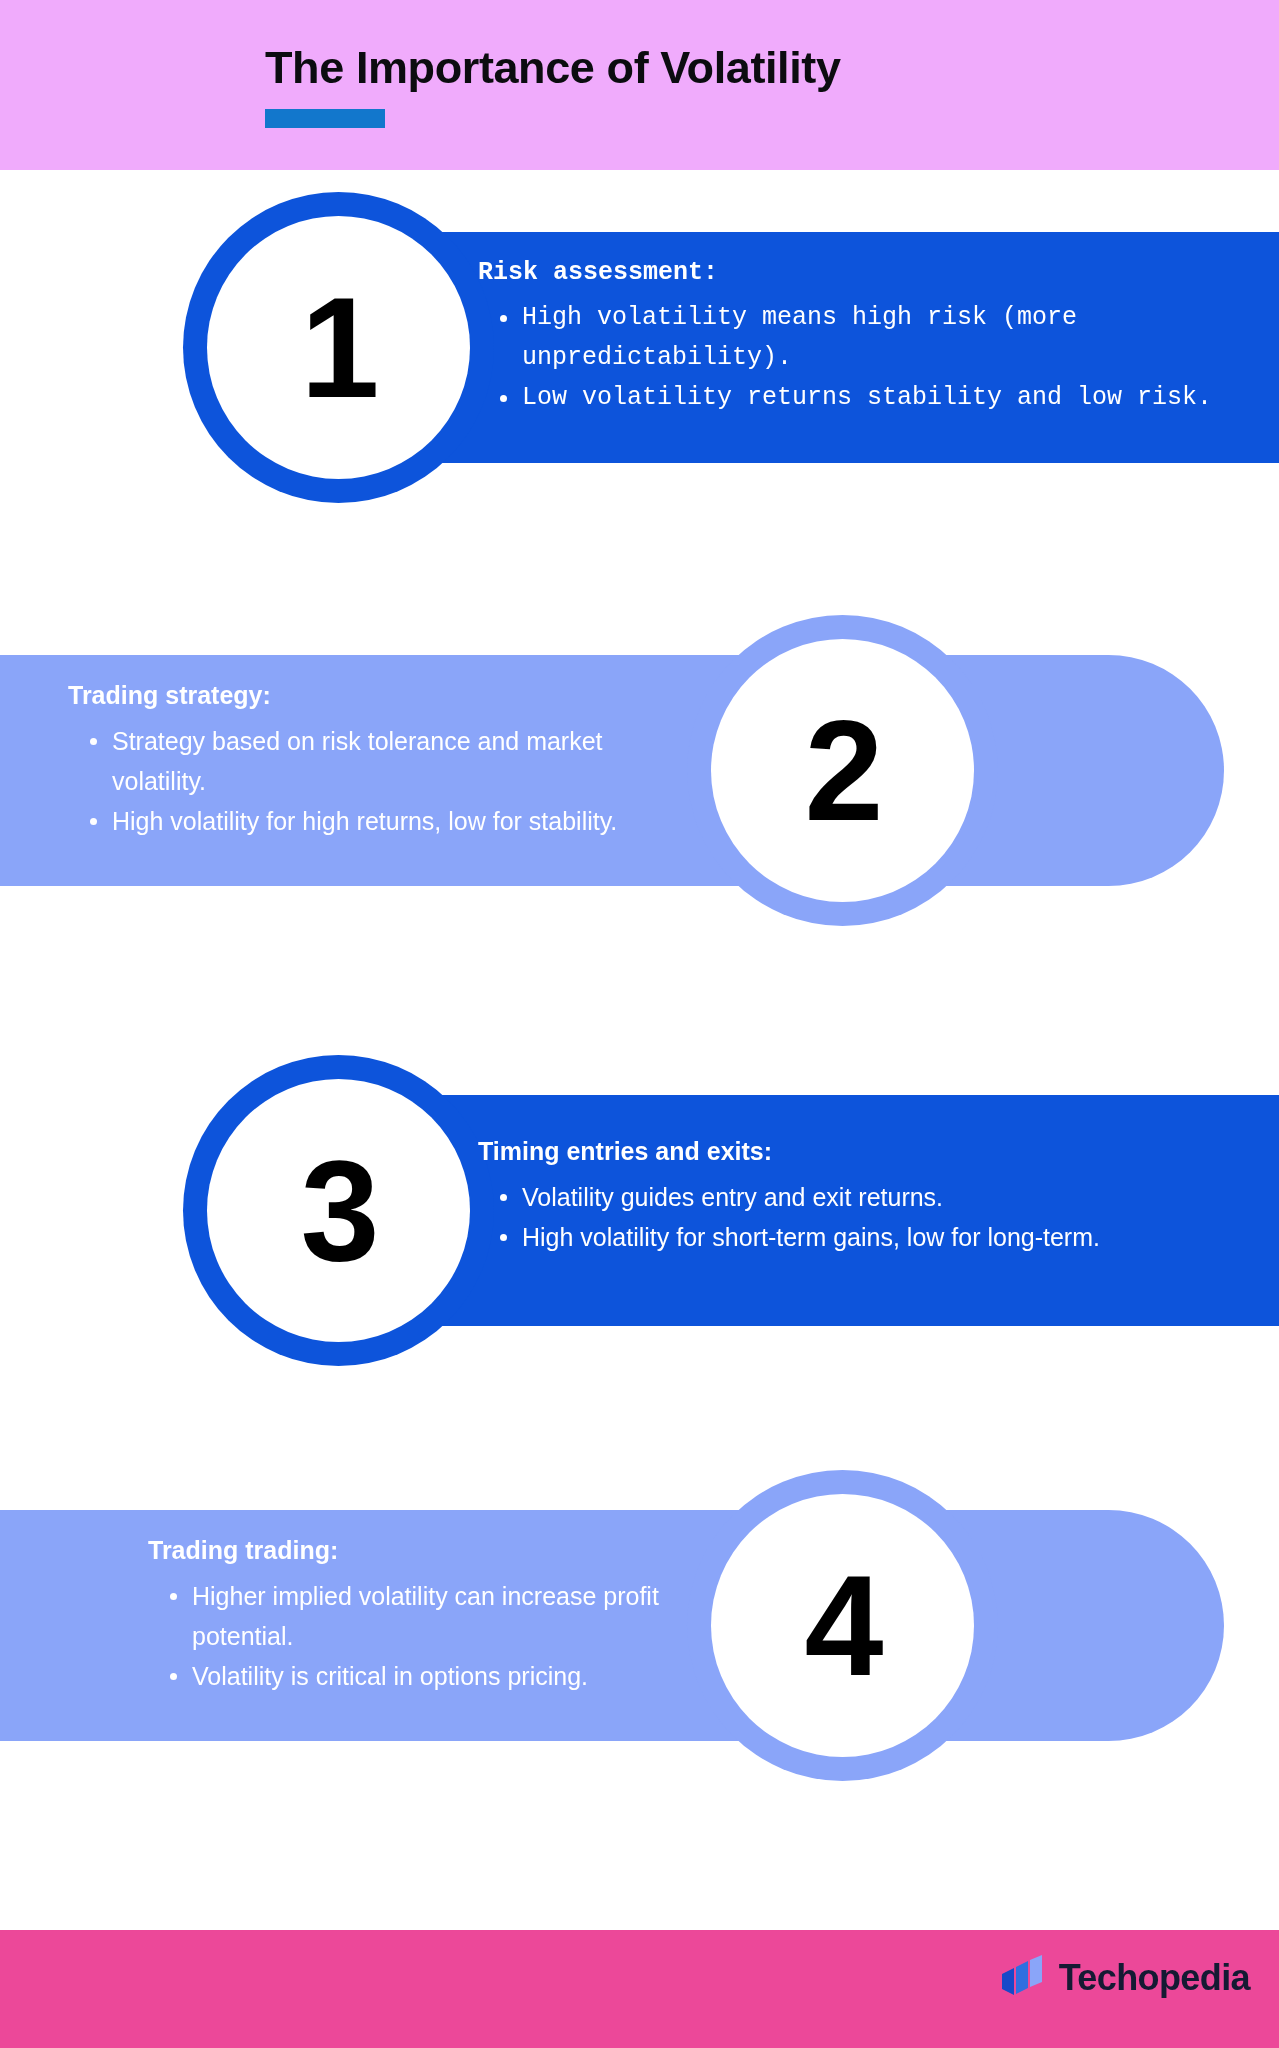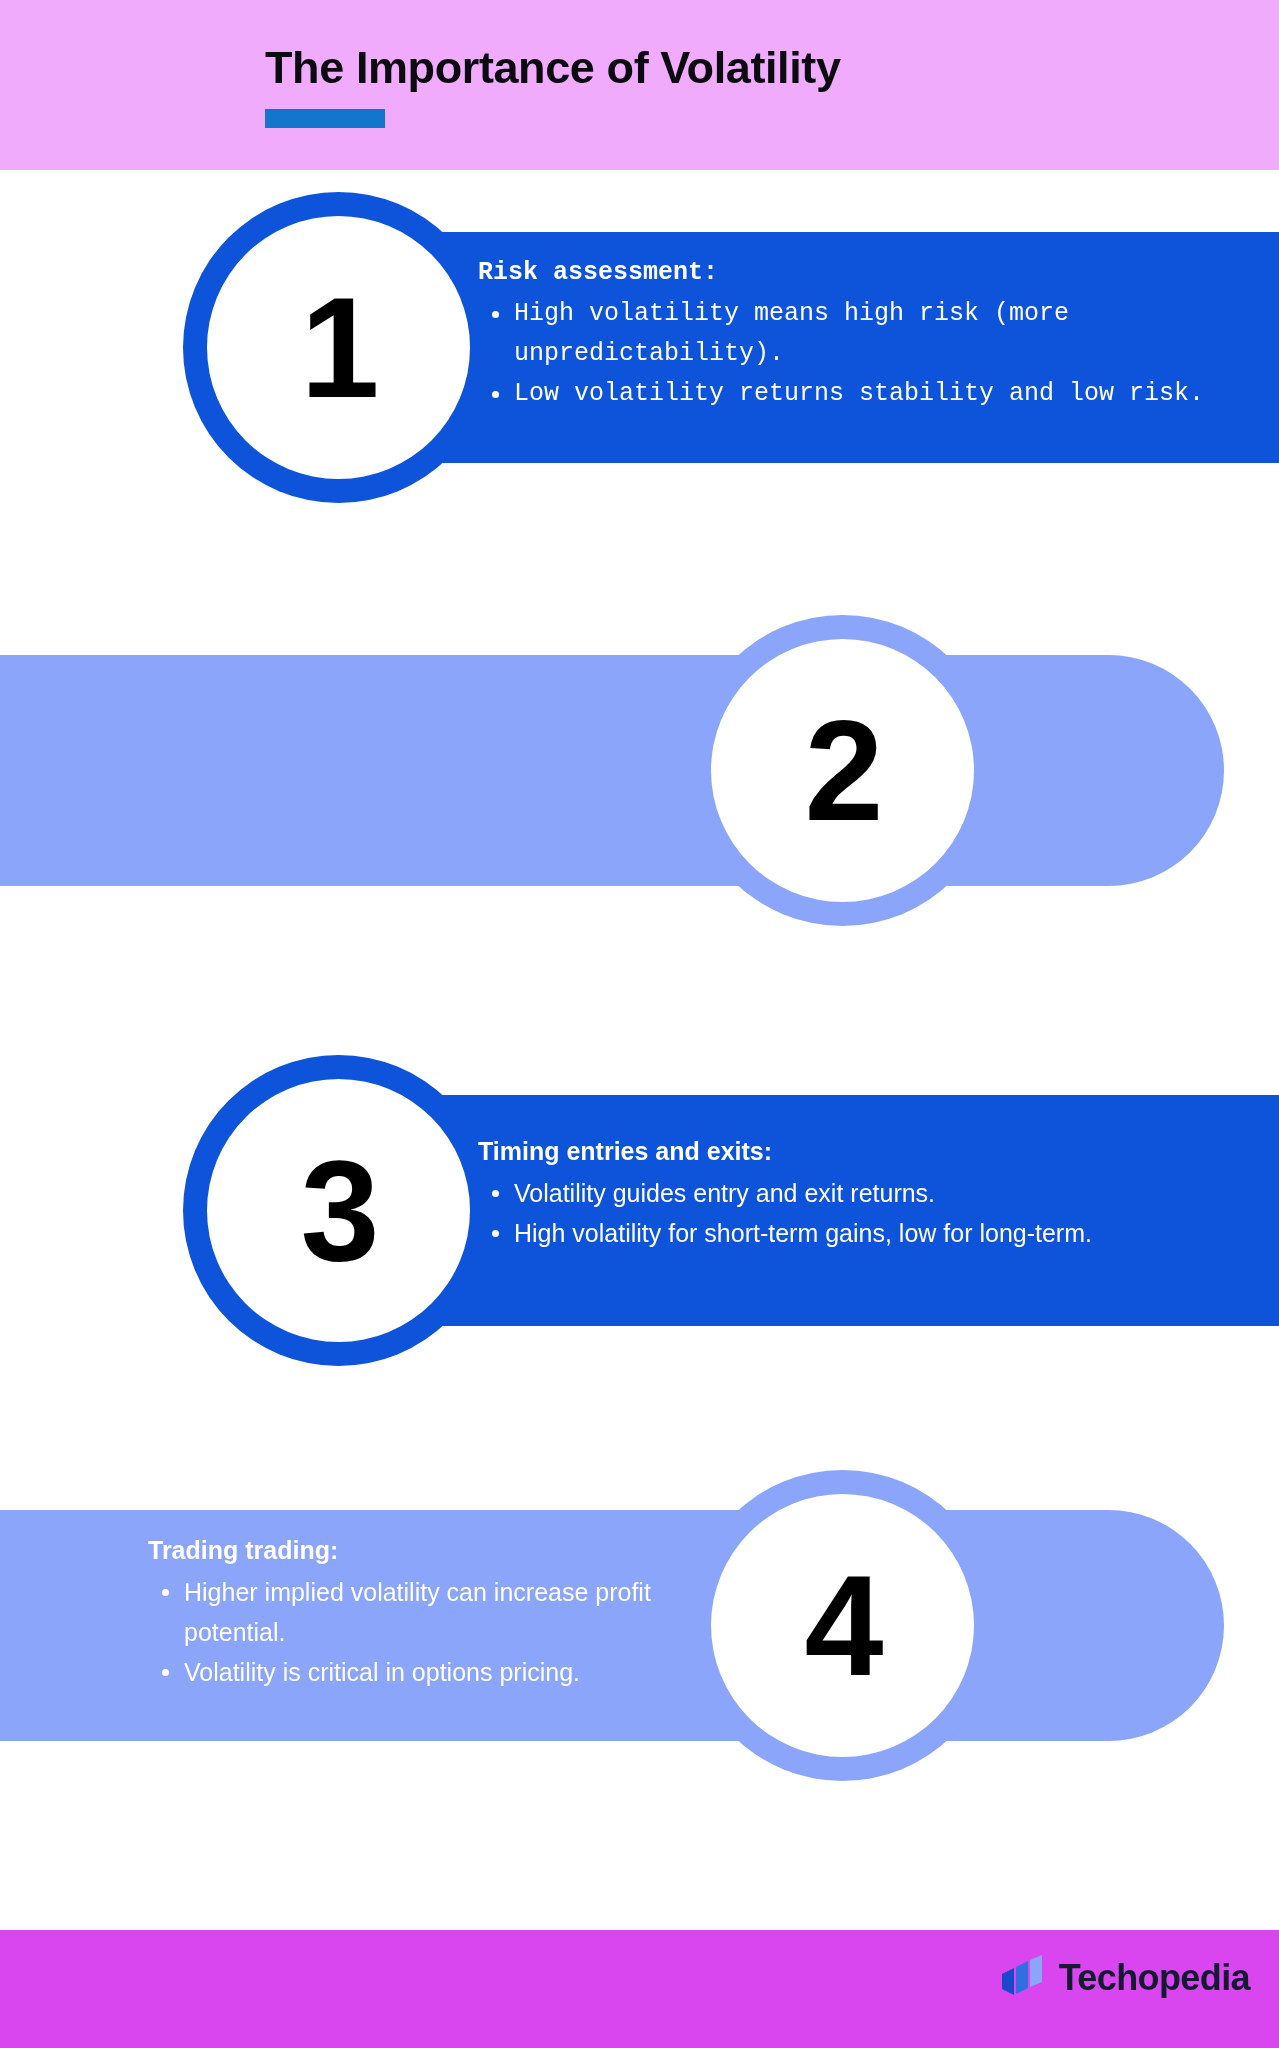--- a/index.html
+++ b/index.html
@@ -103,21 +103,21 @@
     color: #ffffff;
   }
   .panel-heading {
     font-size: 25px;
     font-weight: bold;
     margin: 0 0 4px 0;
     line-height: 1.35;
   }
   .bullets {
     list-style: none;
-    margin: 0;
+    margin: 8px;
     padding: 0;
   }
   .bullets li {
     position: relative;
     padding-left: 36px;
     font-size: 25px;
     line-height: 1.6;
     margin-bottom: 0px;
   }
   .bullets li::before {
@@ -152,21 +152,21 @@
   #panel-4 .circle      { left: 711px; top: -16px; }
   #panel-4 .panel-content { left: 148px; top: 24px; width: 560px; }
 
   
   .footer {
     position: absolute;
     left: 0;
     top: 1930px;
     width: 1279px;
     height: 118px;
-    background: #d946ef;
+    background: #ec4899;
   }
   .logo {
     position: absolute;
     right: 29px;
     top: 25px;
     display: flex;
     align-items: center;
     gap: 13px;
   }
   .logo-mark {
@@ -203,20 +203,27 @@
       <li>Low volatility returns stability and low risk.</li>
     </ul>
   </div>
 </section>
 
 <section class="panel left-bar" id="panel-2">
   <div class="panel-bar"></div>
   <div class="circle-ring"></div>
   <div class="circle">
     <span class="circle-num">2</span>
+  </div>
+  <div class="panel-content">
+    <h3 class="panel-heading">Trading strategy:</h3>
+    <ul class="bullets">
+      <li>Strategy based on risk tolerance and market volatility.</li>
+      <li>High volatility for high returns, low for stability.</li>
+    </ul>
   </div>
 </section>
 
 <section class="panel right-bar" id="panel-3">
   <div class="panel-bar"></div>
   <div class="circle-ring"></div>
   <div class="circle">
     <span class="circle-num">3</span>
   </div>
   <div class="panel-content">

